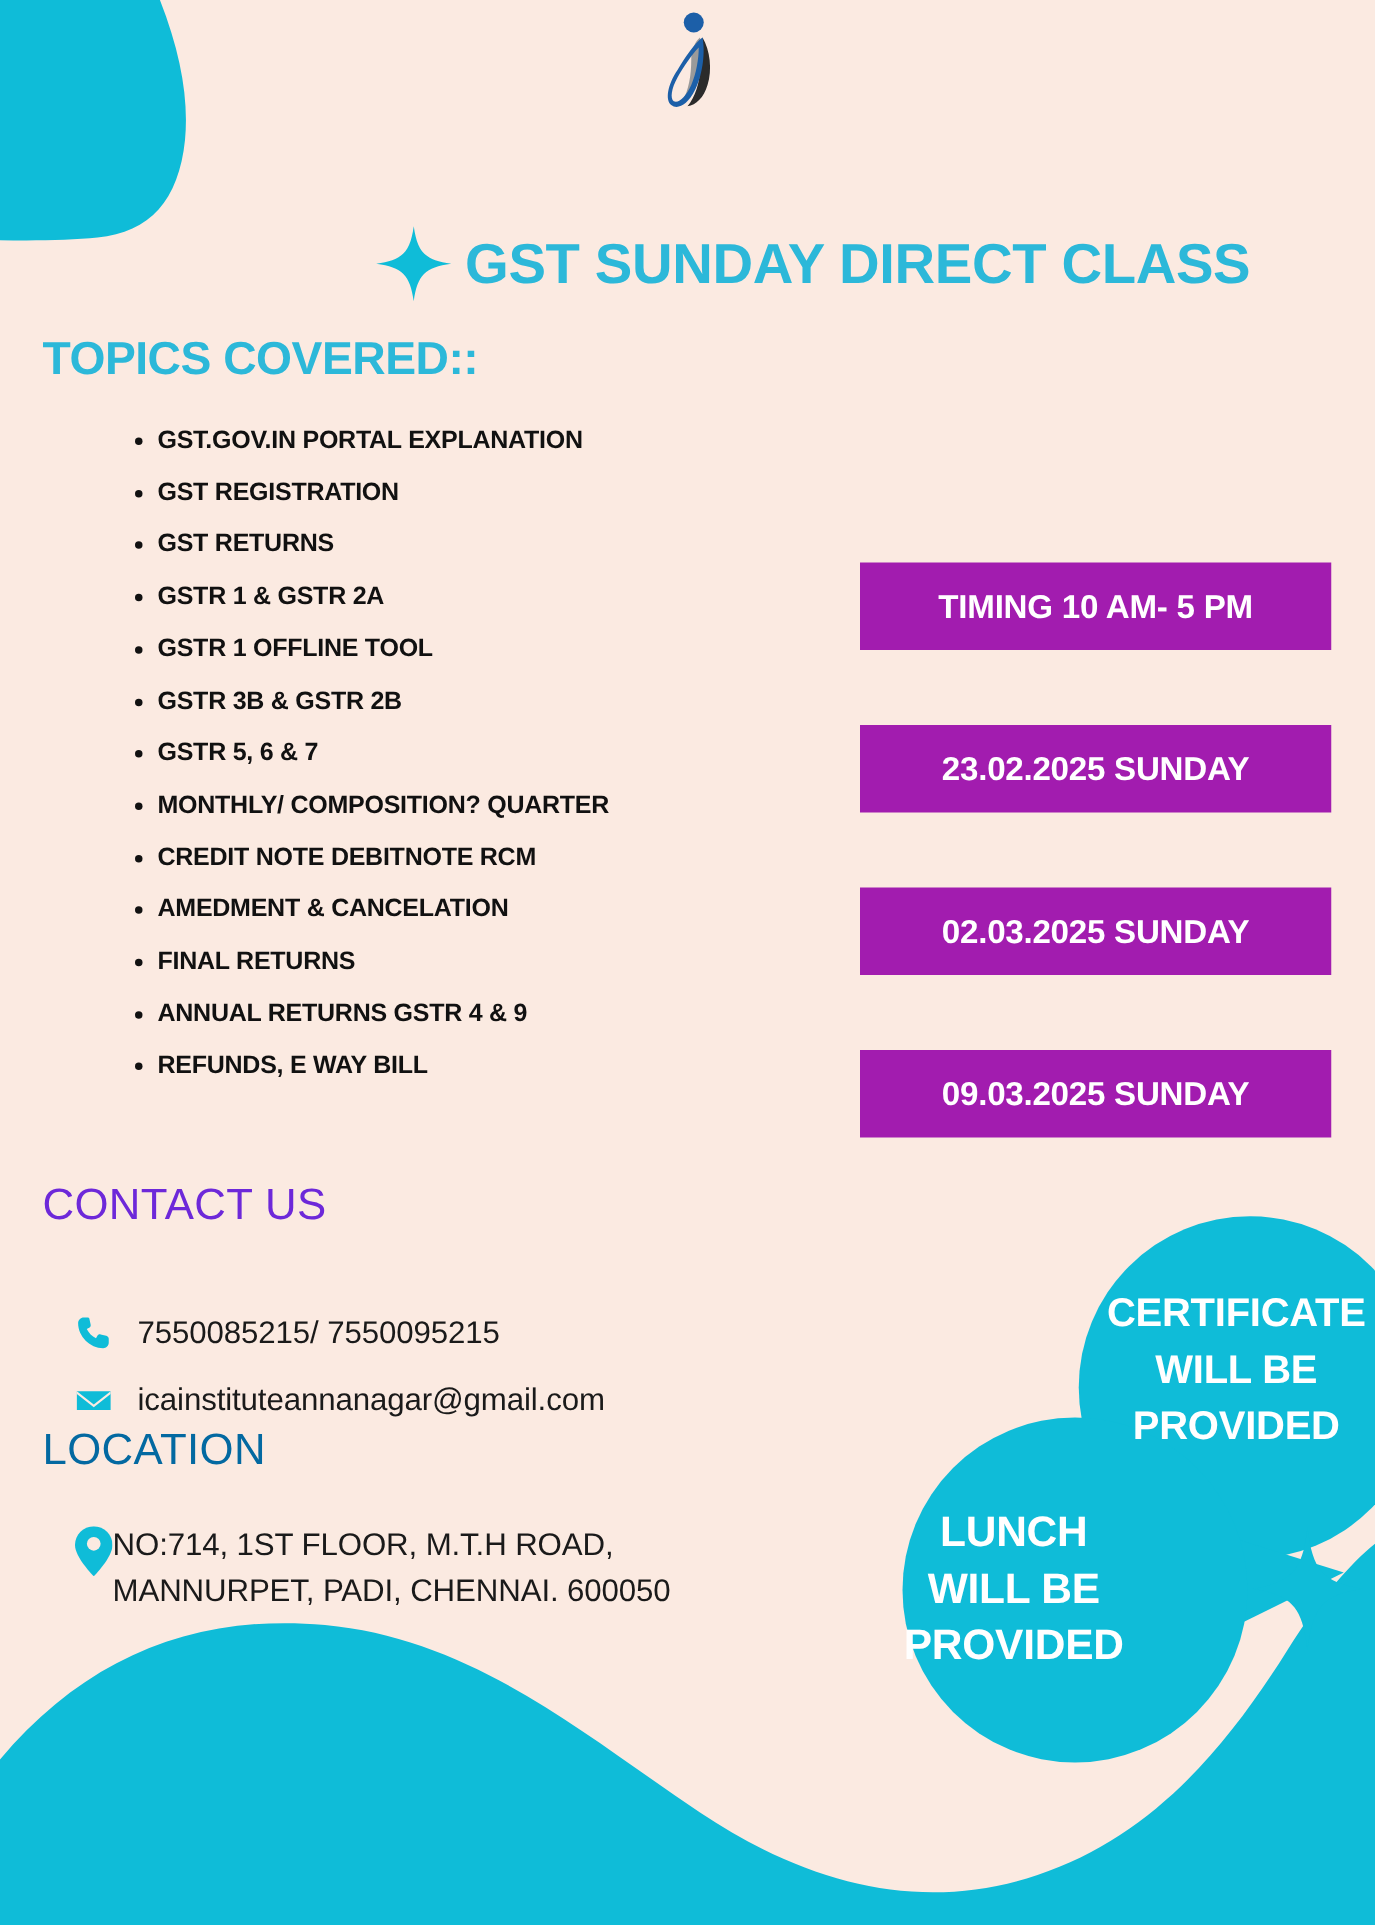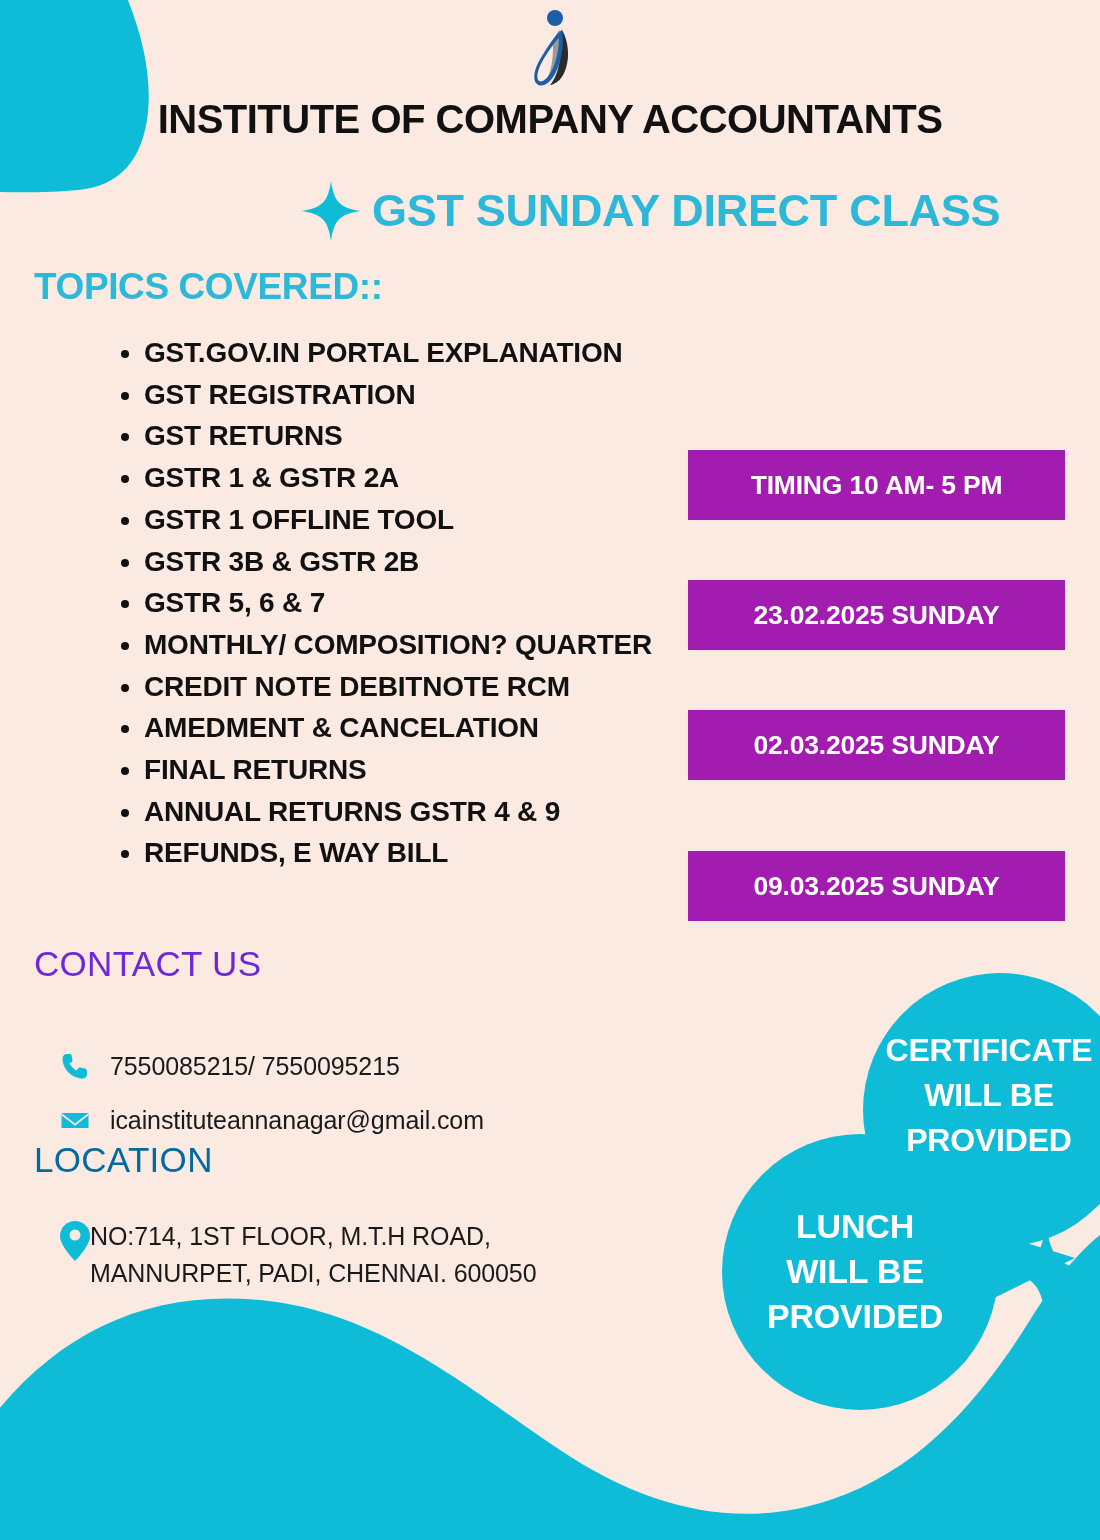--- a/index.html
+++ b/index.html
@@ -87,27 +87,26 @@
   #topics-list {
     position: absolute;
     left: 92px;
     top: 332px;
     width: 620px;
     margin: 0;
     padding: 0 0 0 34px;
     list-style: disc;
   }
   #topics-list li {
-    font-size: 28px;
+    font-size: 20px;
     font-weight: bold;
     color: #111111;
     line-height: 41.7px;
     letter-spacing: -0.2px;
     white-space: nowrap;
-    margin-left: 18px;
   }
 
   
   .info-box {
     position: absolute;
     left: 688px;
     width: 377px;
     height: 70px;
     background: #a21caf;
     display: flex;
@@ -115,21 +114,21 @@
     justify-content: center;
     color: #ffffff;
     font-size: 26.5px;
     font-weight: bold;
     letter-spacing: -0.2px;
     white-space: nowrap;
   }
   #info-box-0 { top: 450px; }
   #info-box-1 { top: 580px; }
   #info-box-2 { top: 710px; }
-  #info-box-3 { top: 840px; margin-top: 11px; }
+  #info-box-3 { top: 840px; }
 
   
   #contact-heading {
     position: absolute;
     left: 34px;
     top: 944px;
     font-size: 35px;
     color: #6d28d9;
     letter-spacing: 0.3px;
   }
@@ -197,21 +196,21 @@
     letter-spacing: -0.2px;
     white-space: pre-line;
   }
   #bubble-text-certificate {
     left: 860px;
     top: 1028px;
     width: 258px;
     font-size: 32px;
   }
   #bubble-text-lunch {
-    left: 726px;
+    left: 682px;
     top: 1204px;
     width: 258px;
     font-size: 34px;
   }
 </style>
 </head>
 <body>
 
 <div id="poster">
 
@@ -238,21 +237,20 @@
   </svg>
 
   <svg id="logo" viewBox="0 0 90 88">
     <circle cx="45" cy="12" r="8" fill="#1c5fa8"></circle>
     <path d="M 52,24 C 58,34 60,50 56,62 C 53,72 47,78 40,79 C 46,72 50,60 50,48 C 50,38 50,30 52,24 Z" fill="#2b2b2b"></path>
     <path d="M 50,24 C 52,34 51,48 47,58 C 44,66 40,72 36,75 C 41,66 43,54 43,42 C 43,34 46,27 50,24 Z" fill="#9a9a9a"></path>
     <path d="M 52,24 C 54,34 53,52 46,66 C 40,78 32,82 27,78 C 22,74 24,62 32,50 C 38,40 46,28 52,24 Z
              M 49,32 C 44,37 37,47 32,56 C 27,65 26,73 29,75 C 33,77 39,71 43,62 C 47,53 49,41 49,32 Z" fill="#1c5fa8"></path>
   </svg>
 
-  <div id="institute-name">INSTITUTE OF COMPANY ACCOUNTANTS</div>
 
   <div id="title-row">
     <svg id="title-sparkle" viewBox="0 0 62 62">
       <path d="M 31,1 C 34,22 40,28 61,31 C 40,34 34,40 31,61 C 28,40 22,34 1,31 C 22,28 28,22 31,1 Z" fill="#0fbcd8"></path>
     </svg>
     <div id="class-title">GST SUNDAY DIRECT CLASS</div>
   </div>
 
   <div id="topics-heading">TOPICS COVERED::</div>
 

